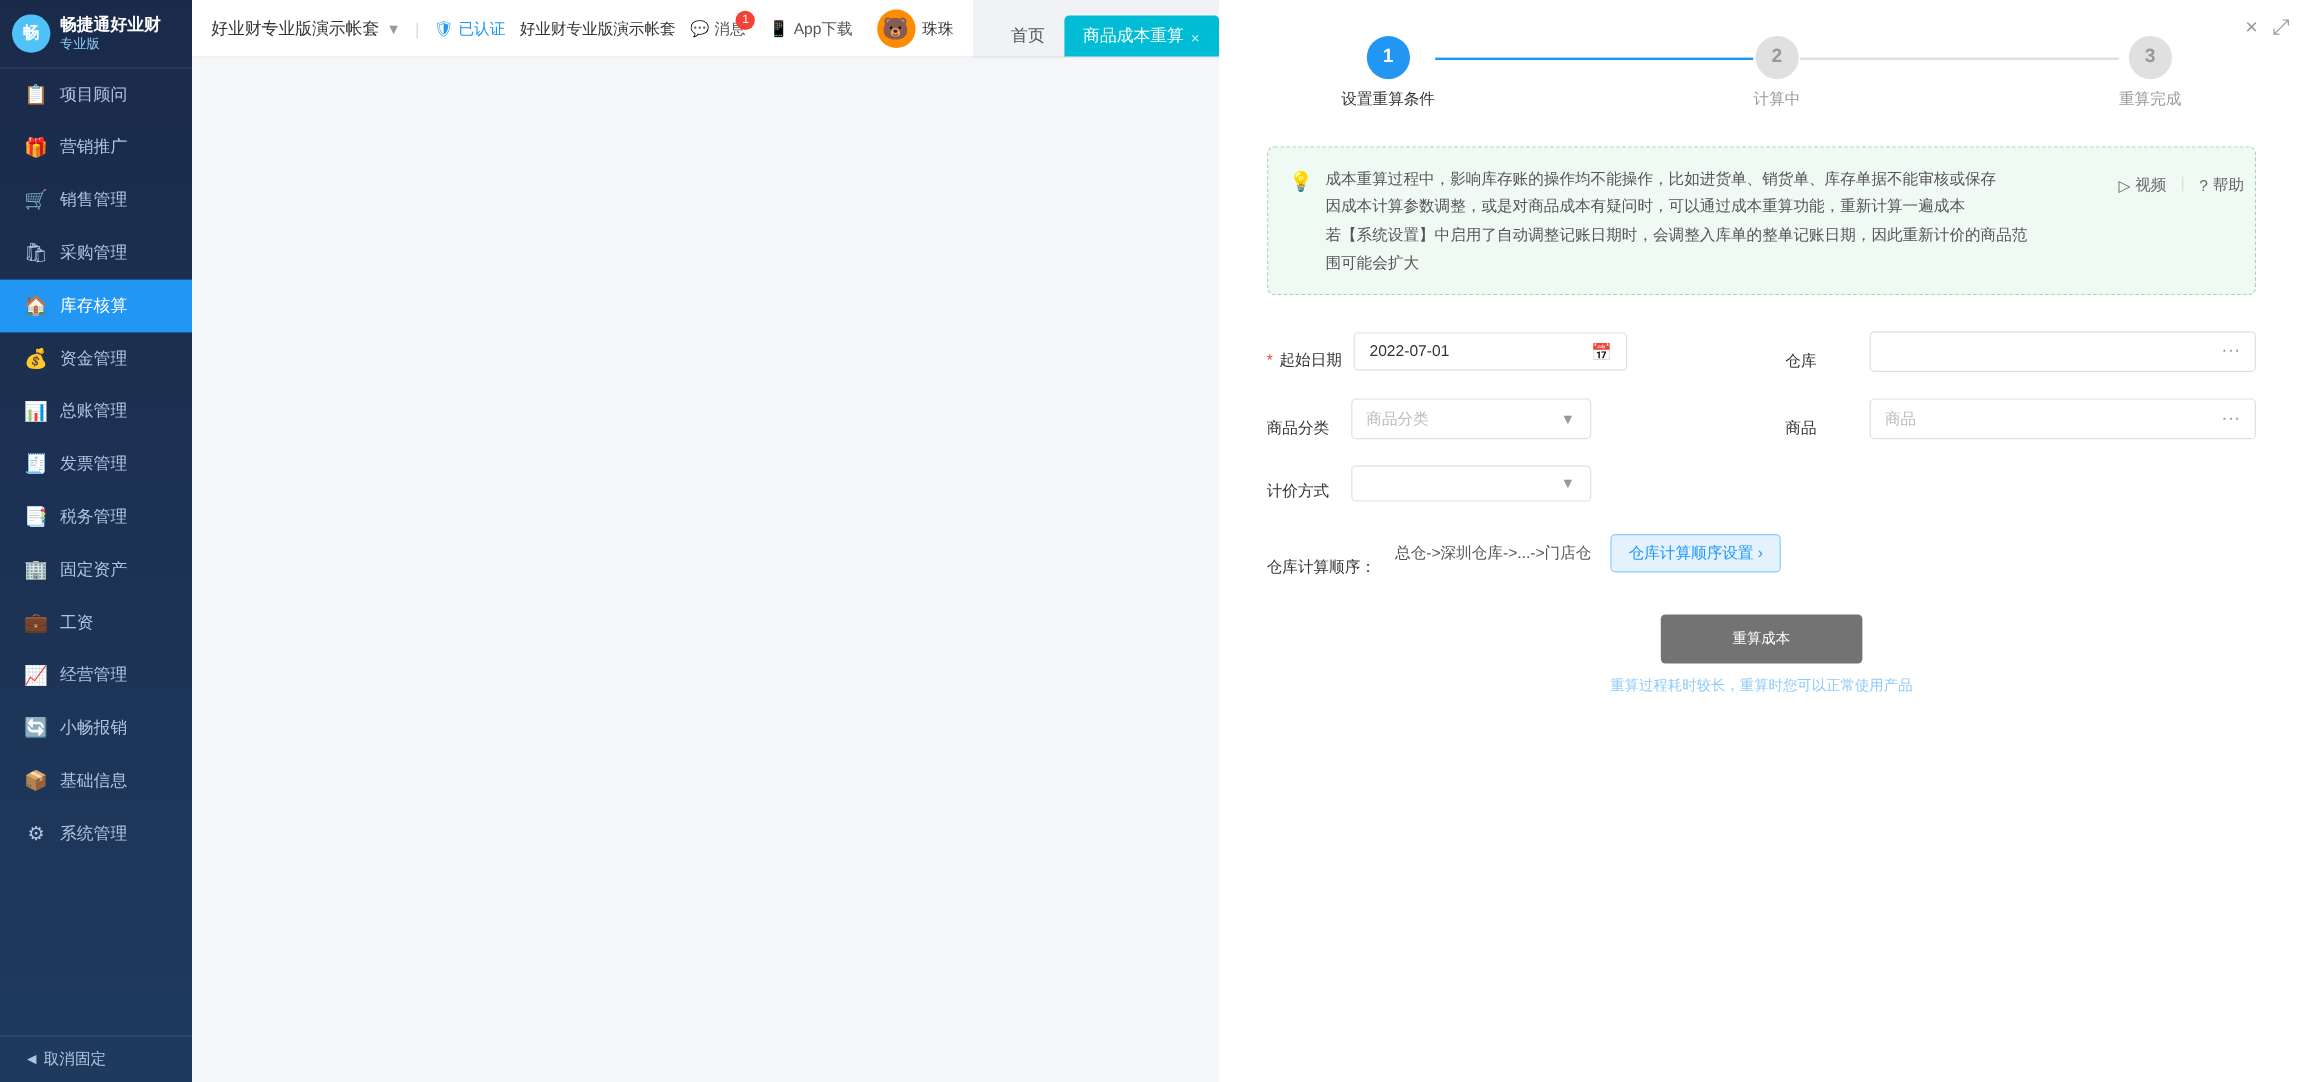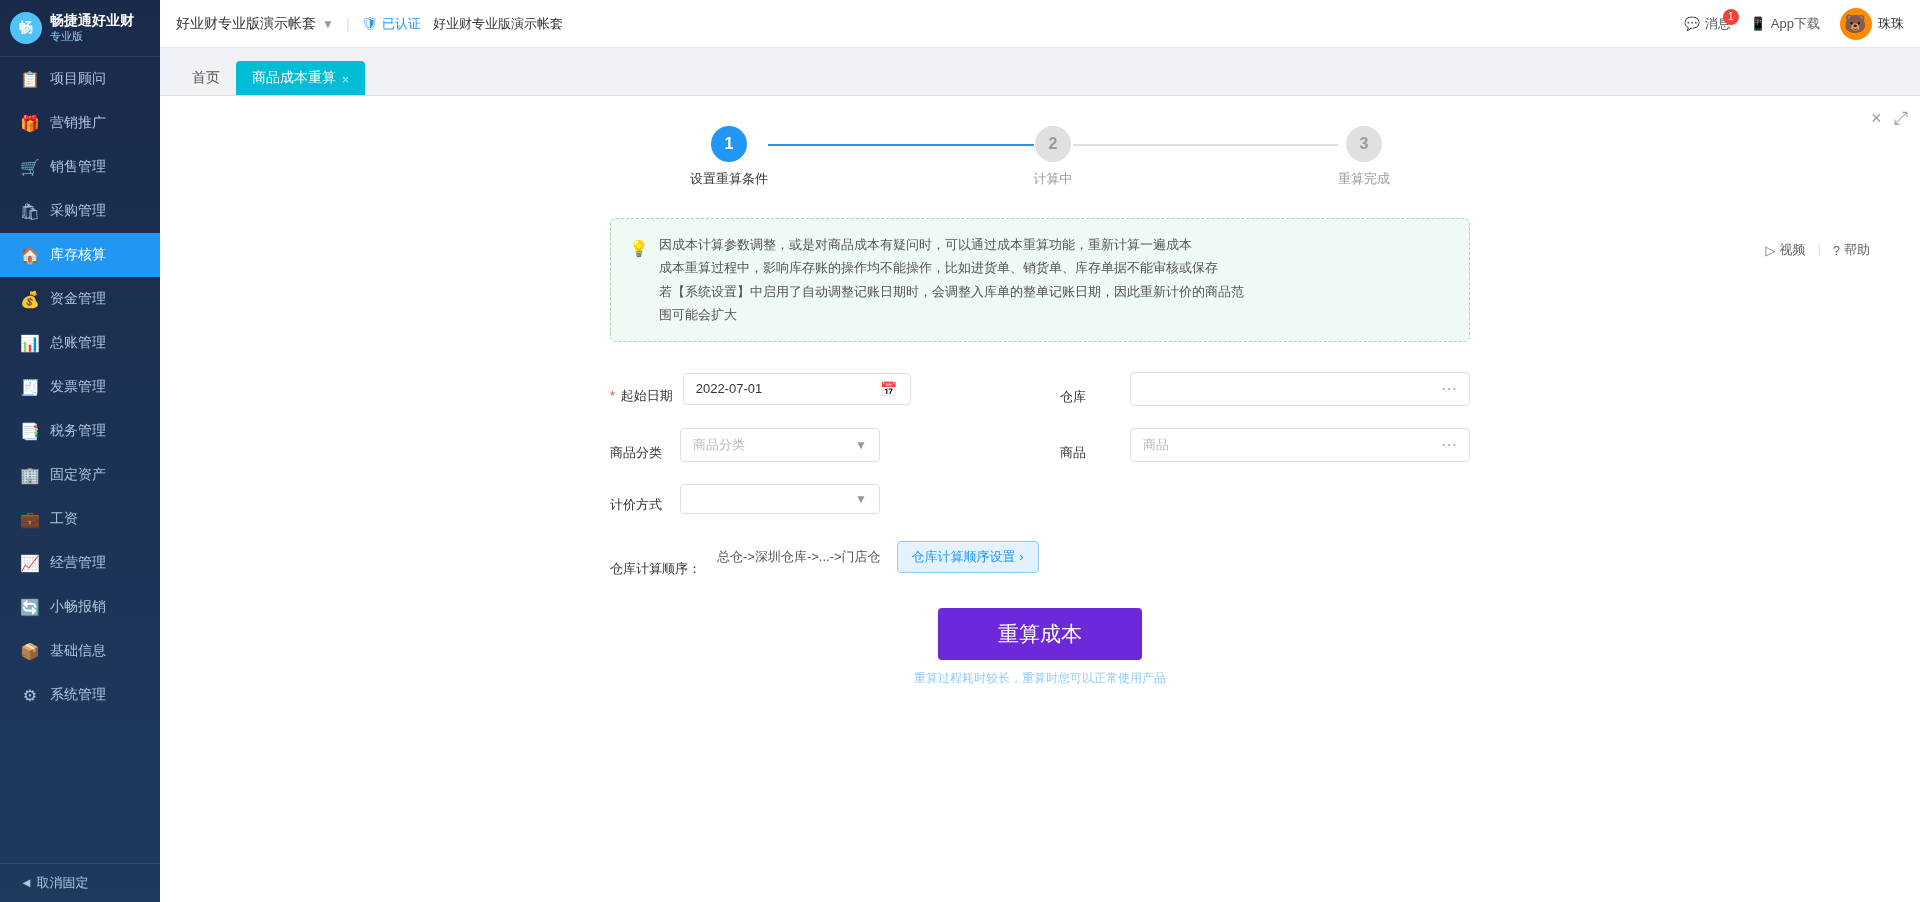--- a/index.html
+++ b/index.html
@@ -53,21 +53,21 @@
       align-items: center;
       gap: 6px;
       cursor: pointer;
       border-top: 1px solid rgba(255,255,255,0.1);
     }
 
     
     .main-wrapper {
       flex: 1;
       display: flex;
-      flex-direction: column;
+      flex-direction: row;
       background: #f5f6fa;
     }
 
     
     .topbar {
       height: 48px;
       background: white;
       display: flex;
       align-items: center;
       padding: 0 16px;
@@ -308,26 +308,26 @@
       cursor: pointer;
       display: flex; align-items: flex-start; gap: 4px;
     }
 
     
     .submit-section {
       text-align: center;
       margin-top: 10px;
     }
     .submit-btn {
-      background: #6d28d9;
+      background: #737373;
       color: white;
       border: none;
       border-radius: 4px;
       padding: 12px 60px;
-      font-size: 21px;
+      font-size: 12px;
       cursor: pointer;
       margin-bottom: 10px;
     }
     .submit-hint { color: #90caf9; font-size: 12px; }
 
     
     .sidebar-nav::-webkit-scrollbar { width: 4px; }
     .sidebar-nav::-webkit-scrollbar-track { background: transparent; }
     .sidebar-nav::-webkit-scrollbar-thumb { background: rgba(255,255,255,0.2); border-radius: 2px; }
   </style>
@@ -487,22 +487,22 @@
       <span style="color:#ddd;">|</span>
       <div class="help-link">
         <span>?</span>
         <span>帮助</span>
       </div>
     </div>
 
     <div class="info-box">
       <span class="info-icon">💡</span>
       <div>
+        <div>成本重算过程中，影响库存账的操作均不能操作，比如进货单、销货单、库存单据不能审核或保存</div>
         <div>因成本计算参数调整，或是对商品成本有疑问时，可以通过成本重算功能，重新计算一遍成本</div>
-        <div>成本重算过程中，影响库存账的操作均不能操作，比如进货单、销货单、库存单据不能审核或保存</div>
         <div>若【系统设置】中启用了自动调整记账日期时，会调整入库单的整单记账日期，因此重新计价的商品范</div>
         <div>围可能会扩大</div>
       </div>
     </div>
 
     <div class="form-container">
 
       <div class="form-row">
         <div class="form-field">
           <span class="form-label">

